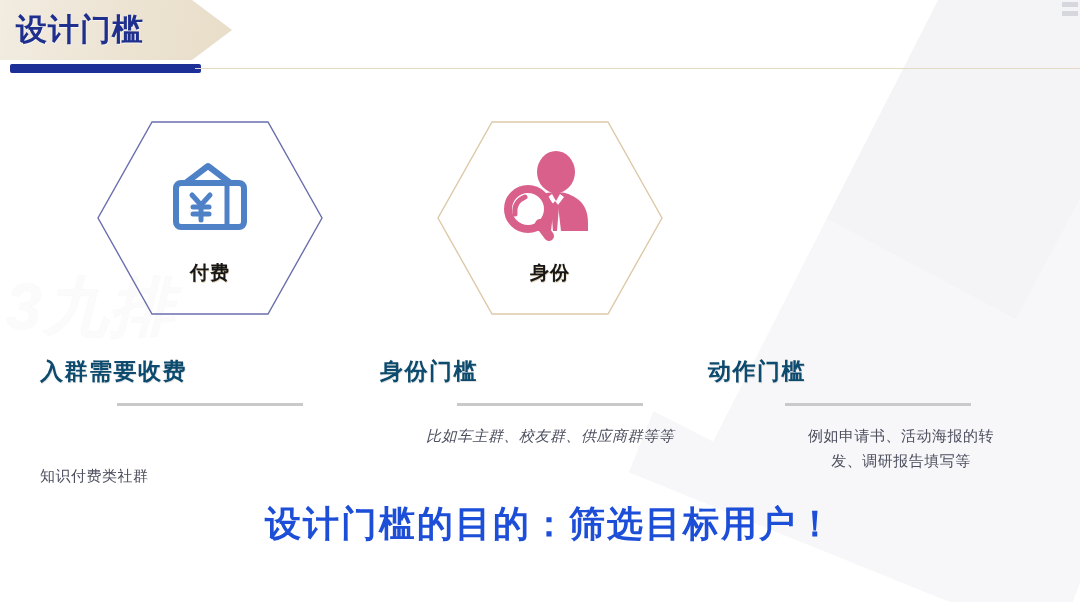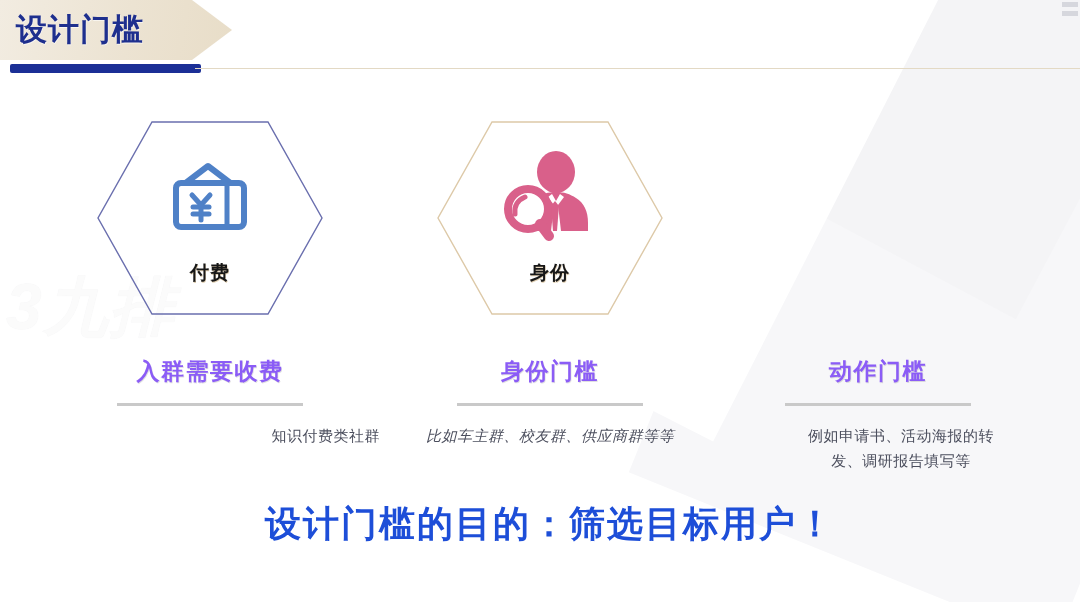--- a/index.html
+++ b/index.html
@@ -110,38 +110,38 @@
     text-shadow:0.6px 0.6px 0 rgba(214,190,150,.75);
   }
   .icon-slot{
     position:absolute; left:0; right:0; top:24px;
     display:flex; align-items:center; justify-content:center;
     height:110px;
   }
 
   .card-title{
     position:absolute; top:238px; left:0; width:100%;
-    text-align:center;
-    font-size:23px; font-weight:bold; color:#8b5cf6;
+    text-align:left;
+    font-size:23px; font-weight:bold; color:#0c4a6e;
     letter-spacing:1.5px;
     text-shadow:0.7px 0.7px 0 rgba(0,0,0,.12);
   }
   .card-divider{
     position:absolute; top:285px; left:50%;
     transform:translateX(-50%);
     width:186px; height:3px;
     background:#c9c9c9;
   }
   .card-desc{
     position:absolute; top:305px;
     font-size:15px; color:#4c4f5e;
     line-height:25px;
     letter-spacing:0.5px;
   }
-  .card.c1 .card-desc{ left:0; width:100%; text-align:right; }
+  .card.c1 .card-desc{ left:0; width:100%; text-align:left;margin-top:40px; }
   .card.c2 .card-desc{ left:0; width:100%; text-align:center;font-style:italic; }
   .card.c3 .card-desc{ left:88px; width:210px; text-align:center; }
 
   
   .footer-line{
     position:absolute; left:0; top:500px; width:100%;
     text-align:center;
     font-size:36px; font-weight:bold;
     color:#1d4ed8;
     letter-spacing:2px;

